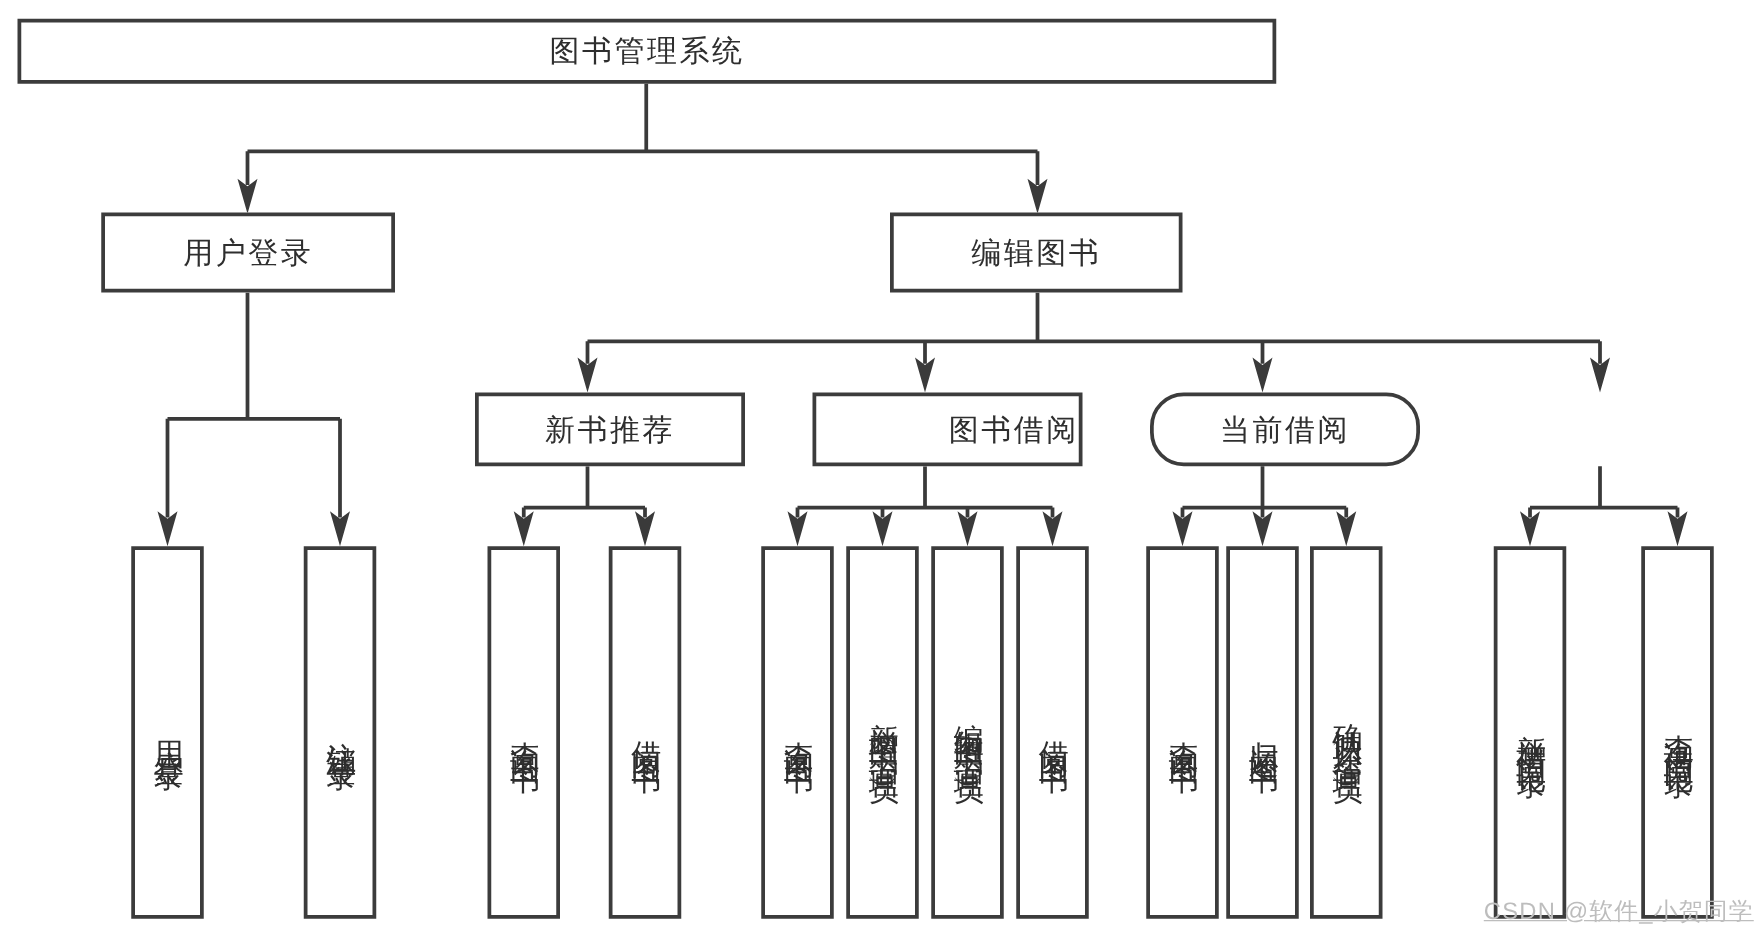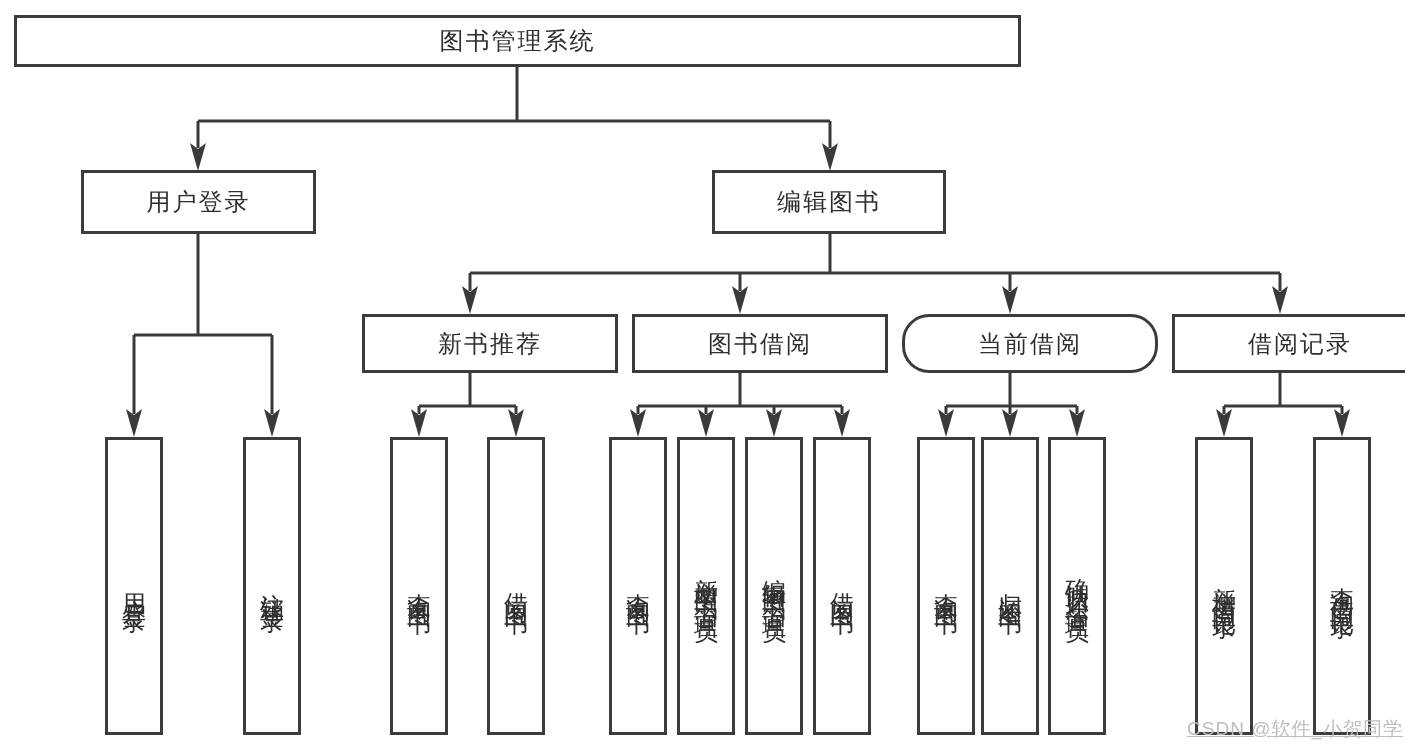--- a/index.html
+++ b/index.html
@@ -40,21 +40,21 @@
     border: 3px solid var(--box-border);
     background: var(--background);
     display: flex;
     align-items: center;
     justify-content: center;
     color: var(--text);
   }
   .h-node { font-size: 24px; letter-spacing: 2px; white-space: nowrap; }
   .root-node { left: 14px; top: 15px; width: 1007px; height: 52px; }
   .lvl2 { top: 170px; height: 64px; }
-  .lvl3 { top: 314px; width: 256px; height: 59px; }
+  .lvl3 { top: 314px; width: 216px; height: 59px; margin-left: 18px; }
   .leaf { top: 437px; width: 58px; height: 298px; }
   .leaf .v-label {
     writing-mode: vertical-rl;
     text-orientation: mixed;
     font-size: 24px;
     letter-spacing: 6px;
     line-height: 1;
     white-space: nowrap;
   }
   .watermark {
@@ -115,28 +115,25 @@
   <div class="node h-node lvl2" style="left:81px; width:235px;">
     <span>用户登录</span>
   </div>
   <div class="node h-node lvl2" style="left:712px; width:234px;">
     <span>编辑图书</span>
   </div>
 
   <div class="node h-node lvl3" style="left:362px;">
     <span>新书推荐</span>
   </div>
-  <div class="node h-node lvl3" style="left:632px;">
+  <div class="node h-node lvl3" style="left:632px;justify-content:flex-end;">
     <span>图书借阅</span>
   </div>
   <div class="node h-node lvl3" style="left:902px;border-radius:27px;">
     <span>当前借阅</span>
-  </div>
-  <div class="node h-node lvl3" style="left:1172px;">
-    <span>借阅记录</span>
   </div>
 
   <div class="node leaf" style="left:105px;">
     <span class="v-label">用户登录</span>
   </div>
   <div class="node leaf" style="left:243px;">
     <span class="v-label">注销登录</span>
   </div>
 
   <div class="node leaf" style="left:390px;">

